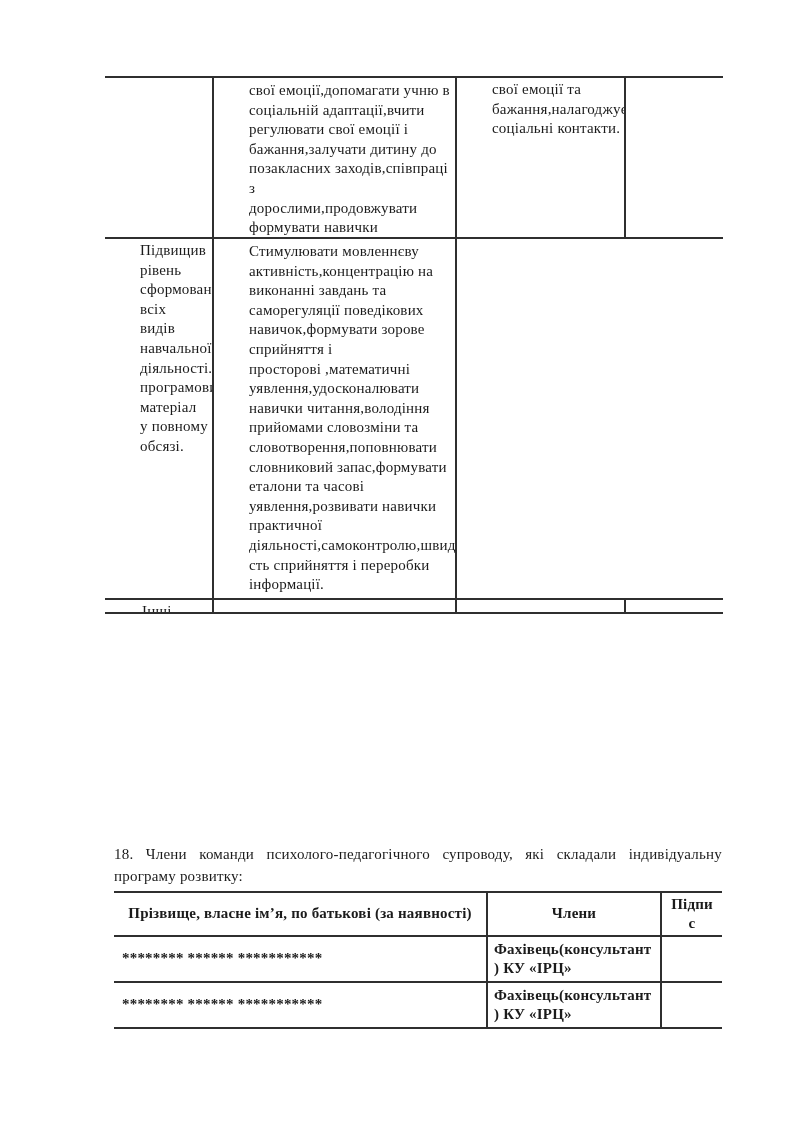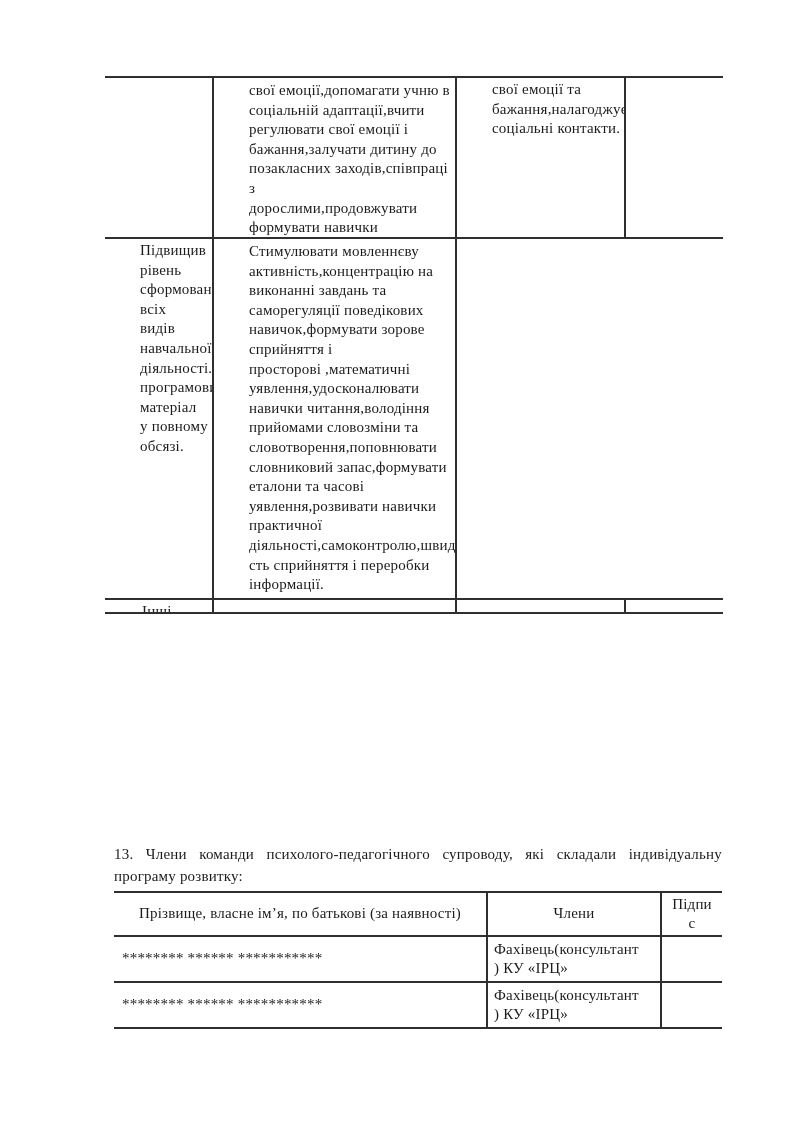--- a/index.html
+++ b/index.html
@@ -72,20 +72,21 @@
     width:608px;
     border-top:2px solid var(--line);
     font-size:15px;
     line-height:19.5px;
     letter-spacing:0.2px;
   }
   .t2row{
     display:grid;
     grid-template-columns:374px 174px 60px;
     border-bottom:2px solid var(--line);
+    font-weight:bold;
   }
   .t2row.head{height:44px;}
   .t2row.data{height:46px;}
   .t2cell{
     border-right:2px solid var(--line);
     display:flex;
     flex-direction:column;
     justify-content:center;
     overflow:hidden;
   }
@@ -159,21 +160,21 @@
       <div class="cell vtop pad-c">
         <span class="pre">Інші</span>
       </div>
       <div class="cell"></div>
       <div class="cell"></div>
       <div class="cell"></div>
     </div>
 
   </div>
 
-  <div class="para13">13. Члени команди психолого-педагогічного супроводу, які складали індивідуальну програму розвитку:</div>
+  <div class="para13">18. Члени команди психолого-педагогічного супроводу, які складали індивідуальну програму розвитку:</div>
 
   <div class="t2">
 
     <div class="t2row head">
       <div class="t2cell hcenter">
         <span>Прізвище, власне ім’я, по батькові (за наявності)</span>
       </div>
       <div class="t2cell hcenter">
         <span>Члени</span>
       </div>

